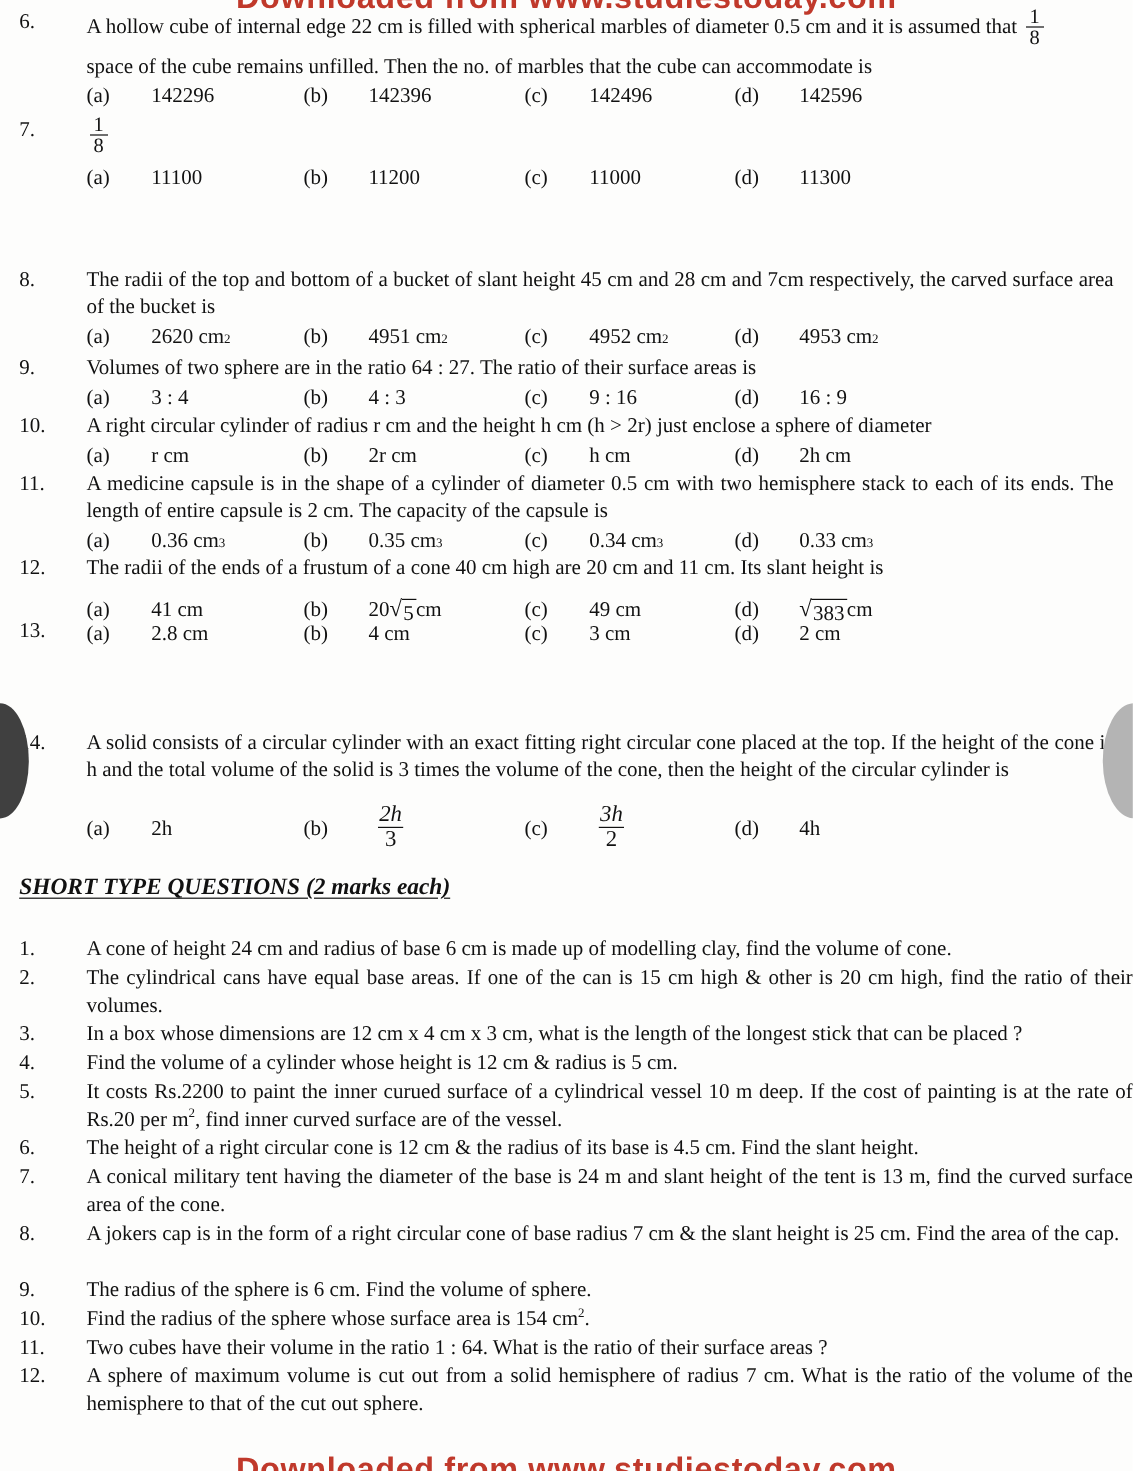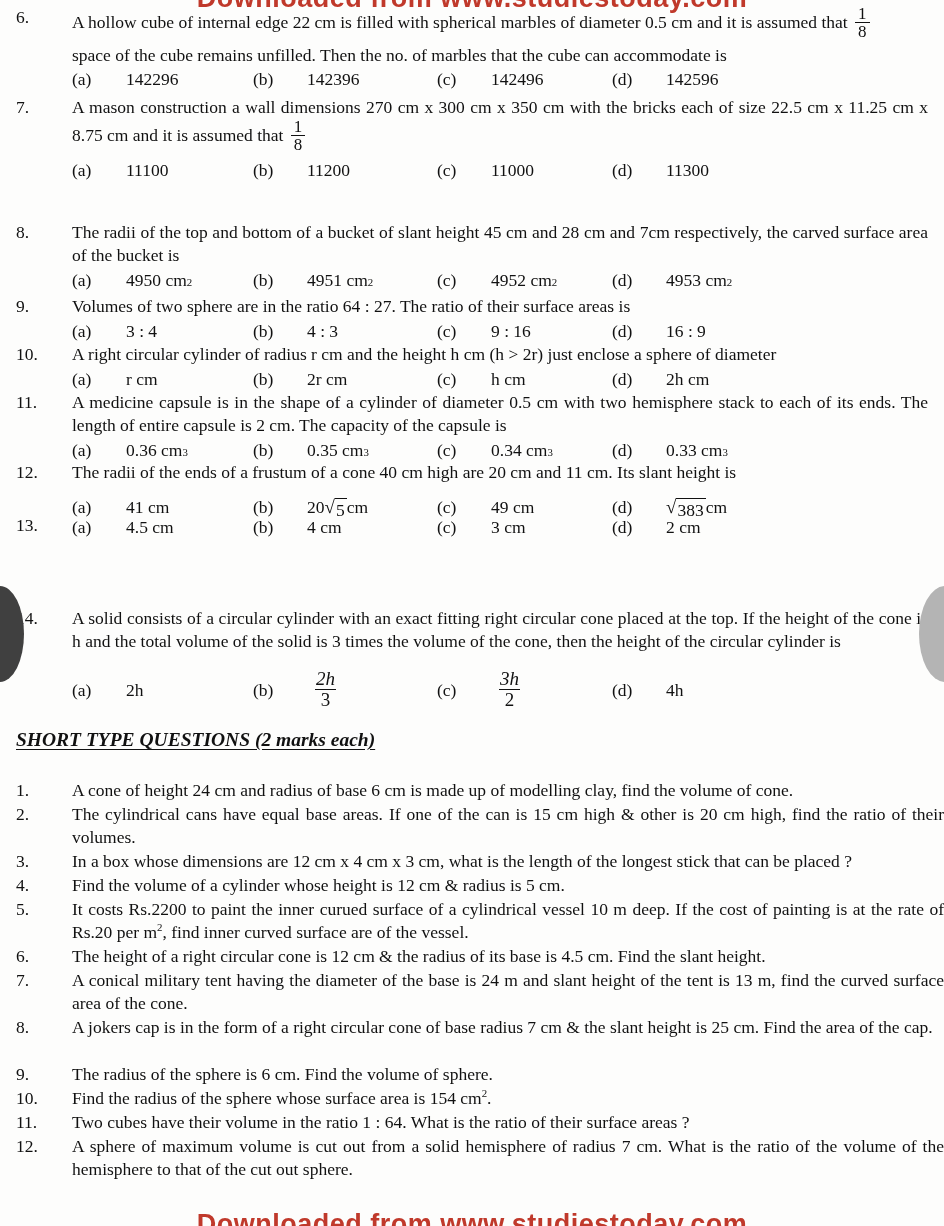--- a/index.html
+++ b/index.html
@@ -236,21 +236,20 @@
           </div>
         </div>
       </div>
     </div>
 
     <div class="abs" style="top:96px;">
       <div class="q-row">
         <div class="q-num">7.</div>
         <div class="q-body">
           <div class="q-text">
-            <span>A mason construction a wall dimensions 270 cm x 300 cm x 350 cm with the bricks each of size 22.5 cm x 11.25 cm x 8.75 cm and it is assumed that</span>
             <span class="frac">
                 <span class="num">1</span>
                 <span class="den">8</span>
               </span>
           </div>
           <div class="opts" style="margin-top:4px;">
             <div class="opt opt-a">
                 <span class="lab">(a)</span>
                 <span>11100</span>
               </div>
@@ -272,21 +271,21 @@
     </div>
 
     <div class="abs" style="top:221px;">
       <div class="q-row">
         <div class="q-num">8.</div>
         <div class="q-body">
           <div class="q-text">The radii of the top and bottom of a bucket of slant height 45 cm and 28 cm and 7cm respectively, the carved surface area of the bucket is</div>
           <div class="opts" style="margin-top:2px;">
             <div class="opt opt-a">
                 <span class="lab">(a)</span>
-                <span>4950 cm</span>
+                <span>2620 cm</span>
                 <sup class="exp">2</sup>
               </div>
             <div class="opt opt-b">
                 <span class="lab">(b)</span>
                 <span>4951 cm</span>
                 <sup class="exp">2</sup>
               </div>
             <div class="opt opt-c">
                 <span class="lab">(c)</span>
                 <span>4952 cm</span>
@@ -424,21 +423,21 @@
       </div>
     </div>
 
     <div class="abs" style="top:514px;">
       <div class="q-row">
         <div class="q-num">13.</div>
         <div class="q-body">
           <div class="opts" style="margin-top:2px;">
             <div class="opt opt-a">
                 <span class="lab">(a)</span>
-                <span>4.5 cm</span>
+                <span>2.8 cm</span>
               </div>
             <div class="opt opt-b">
                 <span class="lab">(b)</span>
                 <span>4 cm</span>
               </div>
             <div class="opt opt-c">
                 <span class="lab">(c)</span>
                 <span>3 cm</span>
               </div>
             <div class="opt opt-d">

